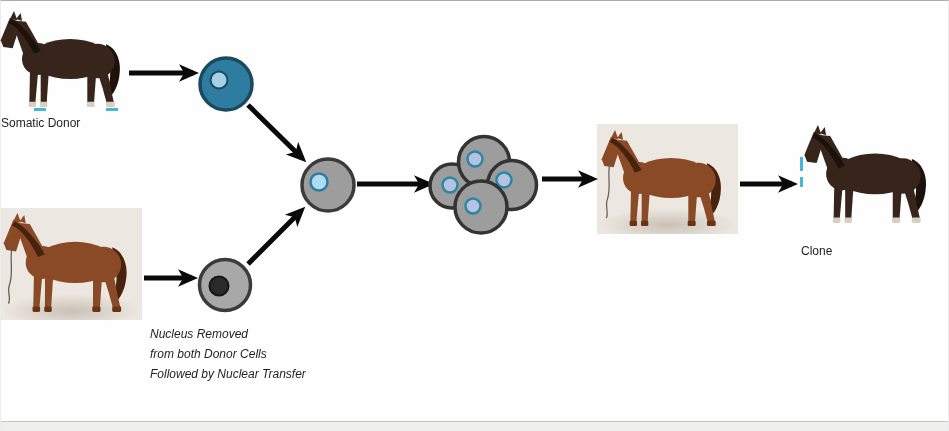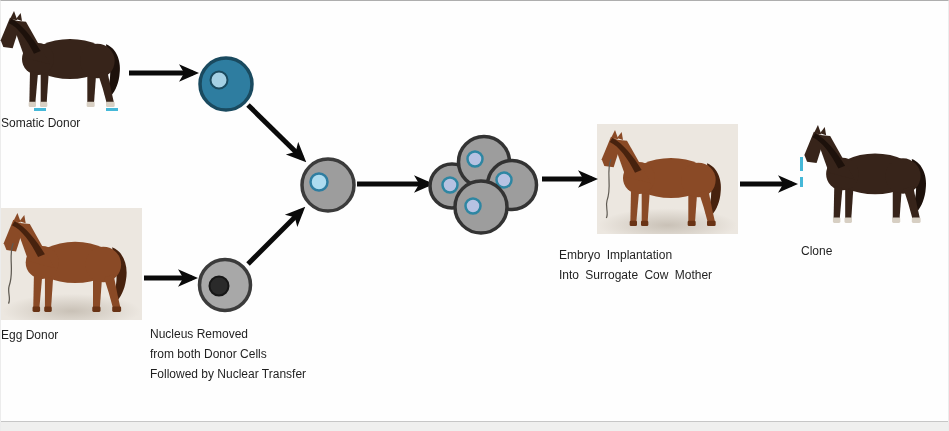--- a/index.html
+++ b/index.html
@@ -67,38 +67,33 @@
 
   <div class="artifact" style="left:33px;top:107px;width:12px;height:3px;"></div>
   <div class="artifact" style="left:105px;top:107px;width:12px;height:3px;"></div>
 
   <div class="photo" style="left:0;top:207px;width:141px;height:112px;">
     <svg class="horse-svg" style="left:1px;top:5px;width:138px;height:103px;--coat:#8a4a26;--mane:#47220e;--sock:#693315;" viewBox="0 0 200 150">
         <use href="#horse"></use>
         <use href="#rope"></use>
       </svg>
   </div>
-  <div class="label" style="left:0;top:324px;width:135px;">Egg Donor</div>
 
-  <div class="label" style="left:149px;top:323px;width:240px;">
+  <div class="label" style="left:149px;top:323px;width:240px;font-style:italic;">
     <div>Nucleus Removed</div>
     <div>from both Donor Cells</div>
     <div>Followed by Nuclear Transfer</div>
   </div>
 
 
   <div class="photo" style="left:596px;top:123px;width:141px;height:110px;">
     <svg class="horse-svg" style="left:3px;top:6px;width:134px;height:100px;--coat:#8a4a26;--mane:#47220e;--sock:#693315;" viewBox="0 0 200 150">
         <use href="#horse"></use>
         <use href="#rope"></use>
       </svg>
-  </div>
-  <div class="label ws2" style="left:558px;top:244px;width:218px;">
-    <div>Embryo Implantation</div>
-    <div>Into Surrogate Cow Mother</div>
   </div>
 
   <svg class="horse-svg" style="left:802px;top:124px;width:136px;height:102px;--coat:#37241a;--mane:#1d110b;--sock:#d7cfc3;" viewBox="0 0 200 150">
       <use href="#horse"></use>
     </svg>
   <div class="label" style="left:800px;top:240px;width:130px;">Clone</div>
 
   <div class="artifact" style="left:799px;top:156px;width:3px;height:14px;"></div>
   <div class="artifact" style="left:799px;top:176px;width:3px;height:10px;"></div>
 

